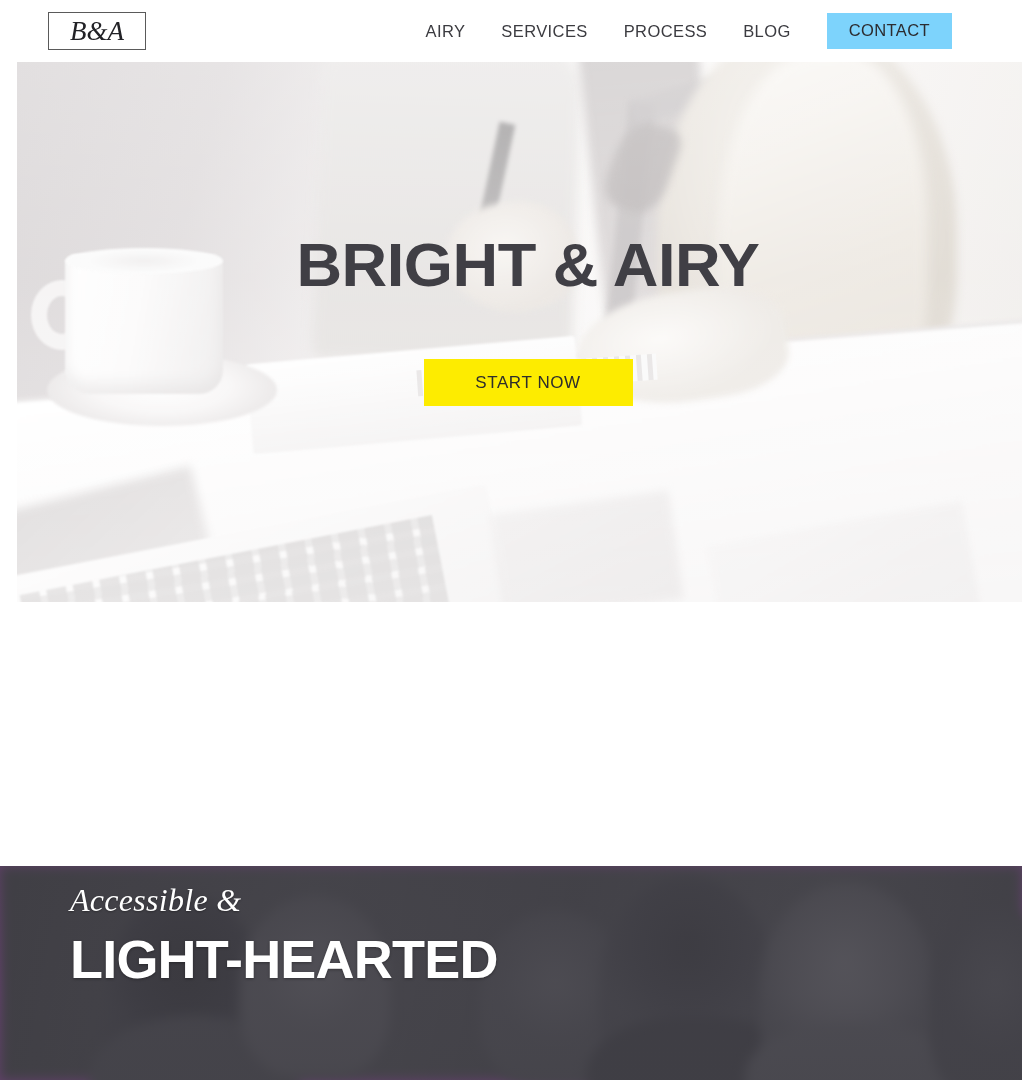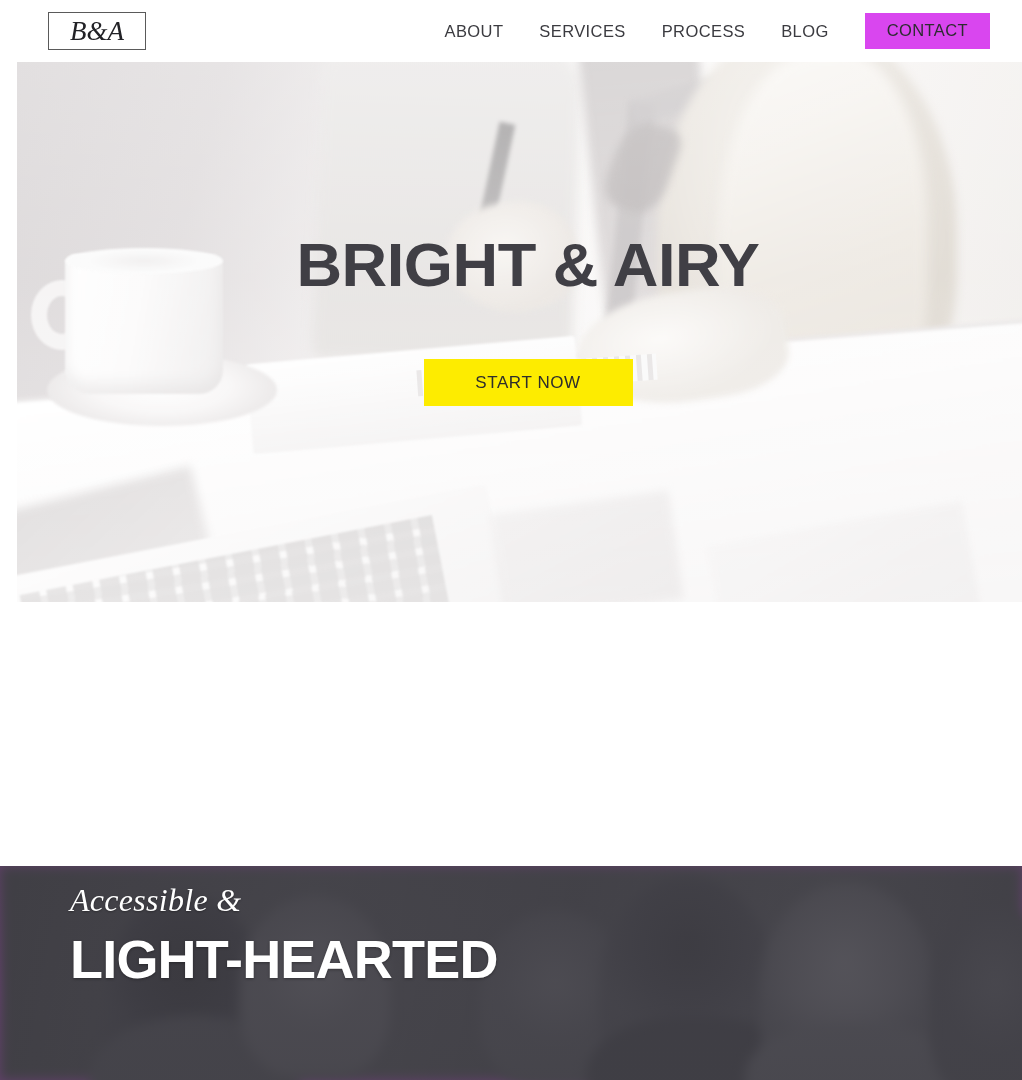--- a/index.html
+++ b/index.html
@@ -37,24 +37,24 @@
   }
   .nav-item {
     font-size:16.5px;
     letter-spacing:0.4px;
     color:#3b3b40;
     padding:0 0;
     margin-right:36px;
     white-space:nowrap;
   }
   .nav-item.contact {
-    background:#d946ef;
+    background:#7dd3fc;
     color:#2c2c30;
     padding:8px 22px 9px 22px;
-    margin-right:32px;
+    margin-right:70px;
   }
 
   
   .hero {
     position:absolute; left:17px; top:62px; width:1022px; height:540px;
     overflow:hidden;
     background:#dcd9d9;
   }
   .hero-photo { position:absolute; inset:0; overflow:hidden; }
   
@@ -354,21 +354,21 @@
 </head>
 <body>
 
 <div class="page">
 
   <div class="header">
     <div class="logo-box">
       <span class="logo-text">B&amp;A</span>
     </div>
     <div class="nav">
-      <span class="nav-item">ABOUT</span>
+      <span class="nav-item">AIRY</span>
       <span class="nav-item">SERVICES</span>
       <span class="nav-item">PROCESS</span>
       <span class="nav-item">BLOG</span>
       <span class="nav-item contact">CONTACT</span>
     </div>
   </div>
 
   <div class="hero">
     <div class="hero-photo">
       <div class="hp hp-wall"></div>

